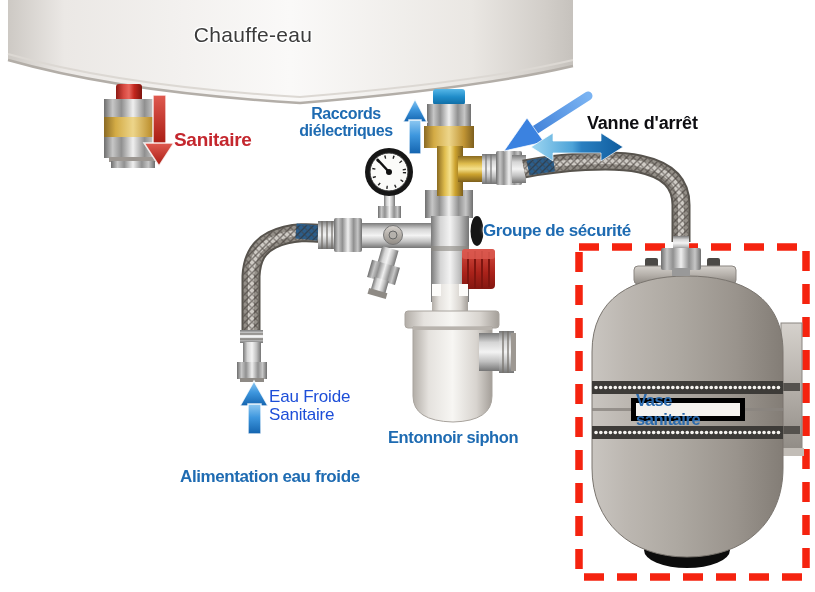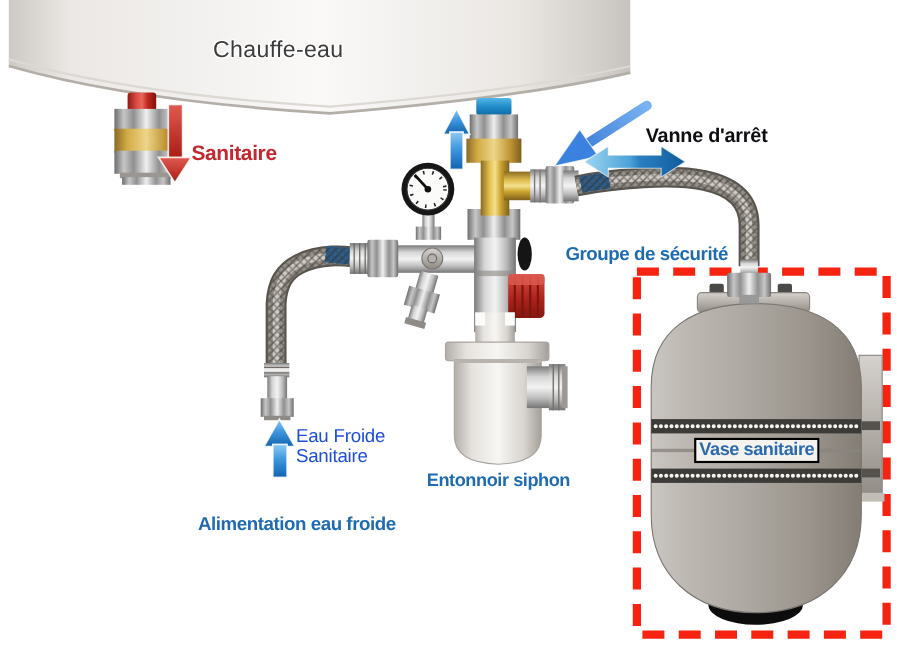--- a/index.html
+++ b/index.html
@@ -11,21 +11,21 @@
   .lbl-title{font-size:21px;color:#3c3c3c;font-weight:400;letter-spacing:.3px;text-align:center;}
   .lbl-hot{font-size:19px;font-weight:600;color:#c4272e;letter-spacing:-.3px;}
   .lbl-blue{font-weight:700;color:#1e6bb2;letter-spacing:-.4px;}
   .lbl-raccords{font-size:16px;text-align:center;}
   .lbl-vanne{font-size:18px;font-weight:700;color:#0e0e12;letter-spacing:-.2px;margin-top:27px;}
   .lbl-groupe{font-size:17px;}
   .lbl-coldlight{font-size:17px;font-weight:400;color:#1d4ed8;letter-spacing:-.2px;}
   .lbl-aliment{font-size:17px;}
   .lbl-siphon{font-size:16.5px;}
   .vase-box{position:absolute;left:631px;top:398px;width:114px;height:23px;
-            background:#f5f3ef;border:2px solid #000000;box-sizing:border-box;
+            background:#f5f3ef;border:5px solid #000000;box-sizing:border-box;
             display:flex;align-items:center;justify-content:center;}
   .vase-box span{font-size:16.5px;font-weight:700;color:#2a6aad;letter-spacing:-.4px;
                  font-family:"Liberation Sans",sans-serif;}
 </style>
 </head>
 <body>
 
 <div class="stage">
 
 <svg width="815" height="592" viewBox="0 0 815 592">
@@ -300,31 +300,35 @@
     <rect x="672" y="268" width="18" height="8" fill="#999"></rect>
   </g>
 
   <g>
     <line x1="588" y1="96" x2="535" y2="130" stroke="url(#gBlueDiag)" stroke-width="9" stroke-linecap="round"></line>
     <polygon points="504,151 527,118 544,142" fill="#3b82e0" stroke="rgba(255,255,255,.7)" stroke-width="1"></polygon>
   </g>
   <polygon points="531,147 553,133 553,141 601,141 601,133 623,147 601,161 601,153 553,153 553,161" fill="url(#gBlueH2)" stroke="rgba(255,255,255,.7)" stroke-width="1"></polygon>
 </svg>
 
-<div class="lbl lbl-title" style="left:153px;top:35px;width:200px;">Chauffe-eau</div>
+<div class="lbl lbl-title" style="left:153px;top:24px;width:200px;">Chauffe-eau</div>
 
 <div class="lbl lbl-hot" style="left:174px;top:110px;">
   <br>
   <span>Sanitaire</span>
 </div>
 
+<div class="lbl lbl-blue lbl-raccords" style="left:286px;top:106px;width:120px;">
+  <span>Raccords</span><br>
+  <span>diélectriques</span>
+</div>
 
 <div class="lbl lbl-vanne" style="left:587px;top:87px;">Vanne d'arrêt</div>
 
-<div class="lbl lbl-blue lbl-groupe" style="left:483px;top:222px;padding-left:31px;">Groupe de sécurité</div>
+<div class="lbl lbl-blue lbl-groupe" style="left:483px;top:222px;">Groupe de sécurité</div>
 
 <div class="lbl lbl-coldlight" style="left:269px;top:388px;">
   <span>Eau Froide</span><br>
   <span>Sanitaire</span>
 </div>
 
 <div class="lbl lbl-blue lbl-aliment" style="left:180px;top:444px;margin-top:24px;">Alimentation eau froide</div>
 
 <div class="lbl lbl-blue lbl-siphon" style="left:388px;top:429px;">Entonnoir siphon</div>
 

